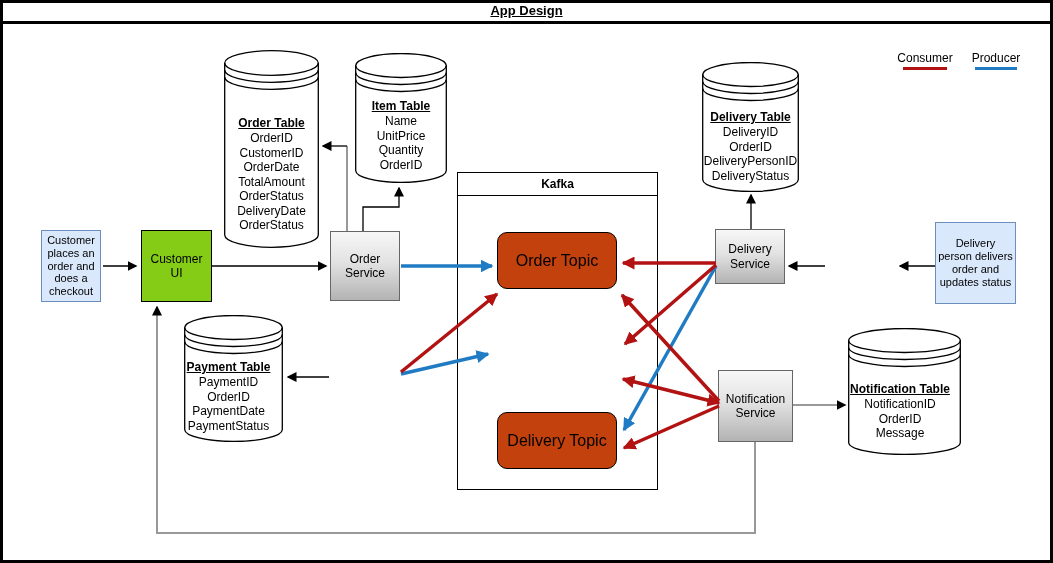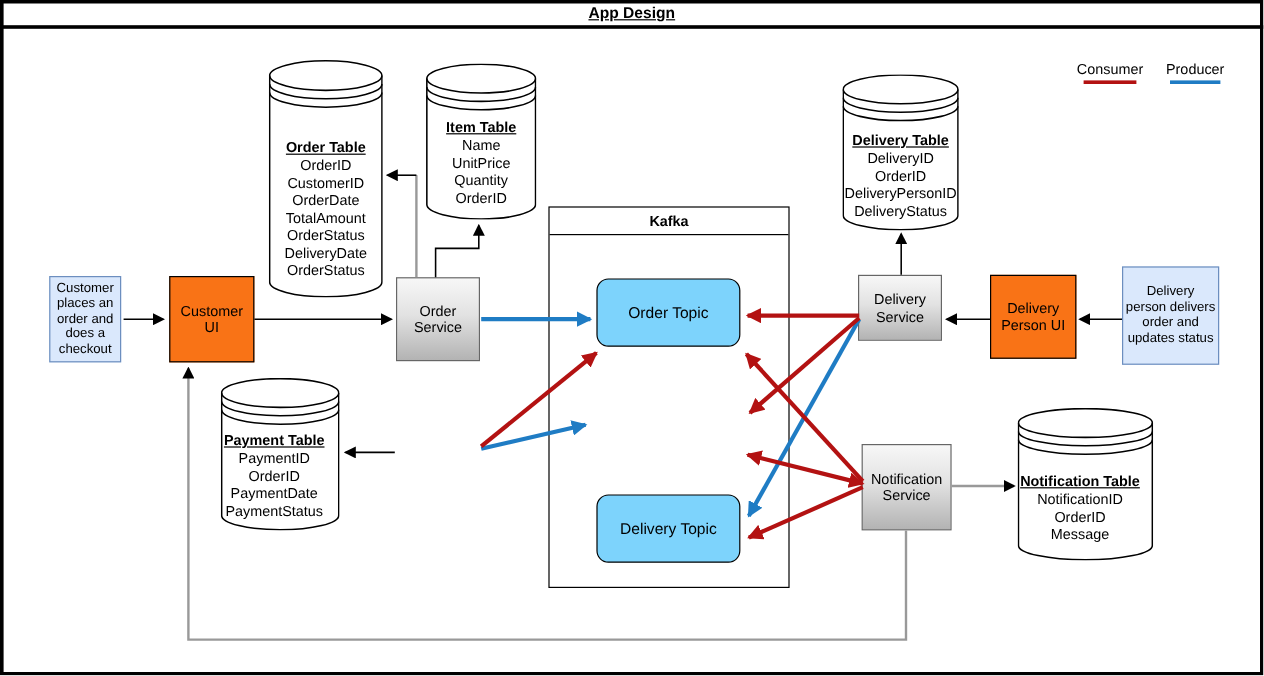--- a/index.html
+++ b/index.html
@@ -10,28 +10,28 @@
   .canvas::after { content:""; position:absolute; inset:0; box-shadow:inset 0 0 0 3px #000; pointer-events:none; z-index:60; }
   .titleband {
     position:absolute; left:0; top:0; width:100%; height:24px; box-sizing:border-box;
     border-bottom:3px solid #000; display:flex; align-items:center; justify-content:center;
     font-weight:bold; font-size:13px; z-index:20;text-decoration:underline;
   }
   .box {
     position:absolute; box-sizing:border-box; display:flex; align-items:center; justify-content:center;
     text-align:center; font-size:12px; line-height:1.2; z-index:5;
   }
-  .plain { background:#f97316; border:1px solid #000; padding:0 8px; }
+  .plain { background:#84cc16; border:1px solid #000; padding:0 8px; }
   .service { background:linear-gradient(#f7f7f7 0%, #e2e2e2 45%, #b3b3b3 100%); border:1px solid #666; padding:12px 6px; }
   .note { background:#dae8fc; border:1px solid #6c8ebf; font-size:11px; line-height:1.18; padding:0 2px; }
   .kafka { position:absolute; box-sizing:border-box; border:1px solid #000; background:#fff; z-index:2; }
   .kafka-header { height:23px; box-sizing:border-box; border-bottom:1px solid #000; display:flex; align-items:center; justify-content:center; font-weight:bold; font-size:12px;text-align:right; }
   .topic {
-    position:absolute; box-sizing:border-box; background:#7dd3fc; border:1px solid #000; border-radius:10px;
-    display:flex; align-items:center; justify-content:center; font-size:13px; z-index:3;
+    position:absolute; box-sizing:border-box; background:#c2410c; border:1px solid #000; border-radius:10px;
+    display:flex; align-items:center; justify-content:center; font-size:16px; z-index:3;
   }
   .db { position:absolute; z-index:4; }
   .db svg { position:absolute; left:0; top:0; }
   .db-text { position:absolute; left:0; width:100%; text-align:center; }
   .db-title { font-weight:bold; text-decoration:underline; font-size:12px; line-height:15px; }
   .db-field { font-size:12px; line-height:14.5px; }
   .legend-label { position:absolute; font-size:12px; text-align:center; z-index:5; }
   .legend-bar { position:absolute; height:3px; z-index:5; }
   .overlay { position:absolute; left:0; top:0; z-index:10; pointer-events:none; }
 </style>
@@ -115,21 +115,21 @@
       <div class="db-title">Payment Table</div>
       <div>
           <div class="db-field">PaymentID</div>
           <div class="db-field">OrderID</div>
           <div class="db-field">PaymentDate</div>
           <div class="db-field">PaymentStatus</div>
         </div>
     </div>
   </div>
 
-  <div class="db" style="left:848px; top:340px; width:104px; height:127px;">
+  <div class="db" style="left:848px; top:328px; width:104px; height:127px;">
     <svg width="113" height="127">
       <path d="M0.7,12.5 A55.8,12 0 0 1 112.3,12.5 L112.3,114.5 A55.8,12 0 0 1 0.7,114.5 Z" fill="#fff" stroke="#000" stroke-width="1.3"></path>
       <path d="M0.7,12.5 A55.8,12 0 0 0 112.3,12.5" fill="none" stroke="#000" stroke-width="1.3"></path>
       <path d="M0.7,19.5 A55.8,12 0 0 0 112.3,19.5" fill="none" stroke="#000" stroke-width="1.3"></path>
       <path d="M0.7,26.5 A55.8,12 0 0 0 112.3,26.5" fill="none" stroke="#000" stroke-width="1.3"></path>
     </svg>
     <div class="db-text" style="top:54px;">
       <div class="db-title">Notification Table</div>
       <div>
           <div class="db-field">NotificationID</div>
@@ -142,21 +142,20 @@
   <div class="kafka" style="left:457px; top:172px; width:201px; height:318px;">
     <div class="kafka-header">Kafka</div>
   </div>
   <div class="topic" style="left:497px; top:232px; width:120px; height:57px;">Order Topic</div>
   <div class="topic" style="left:497px; top:412px; width:120px; height:57px;">Delivery Topic</div>
 
   <div class="box note" style="left:41px; top:230px; width:60px; height:72px;">Customer places an order and does a checkout</div>
   <div class="box plain" style="left:141px; top:230px; width:71px; height:72px;">Customer UI</div>
   <div class="box service" style="left:330px; top:231px; width:70px; height:70px;">Order Service</div>
   <div class="box service" style="left:715px; top:229px; width:70px; height:55px;">Delivery Service</div>
-  <div class="box plain" style="left:825px; top:229px; width:72px; height:70px;">Delivery Person UI</div>
   <div class="box service" style="left:718px; top:370px; width:75px; height:72px;">Notification Service</div>
   <div class="box note" style="left:935px; top:222px; width:81px; height:82px;">Delivery person delivers order and updates status</div>
 
   <svg class="overlay" width="1053" height="563">
     <defs>
       <marker id="mB" markerUnits="userSpaceOnUse" markerWidth="10" markerHeight="10" refX="8.5" refY="5" orient="auto">
         <path d="M0,0 L10,5 L0,10 Z" fill="#000"></path>
       </marker>
       <marker id="mR" markerUnits="userSpaceOnUse" markerWidth="14" markerHeight="13" refX="11.5" refY="6.5" orient="auto">
         <path d="M0,0 L13,6.5 L0,13 Z" fill="#B31212"></path>

